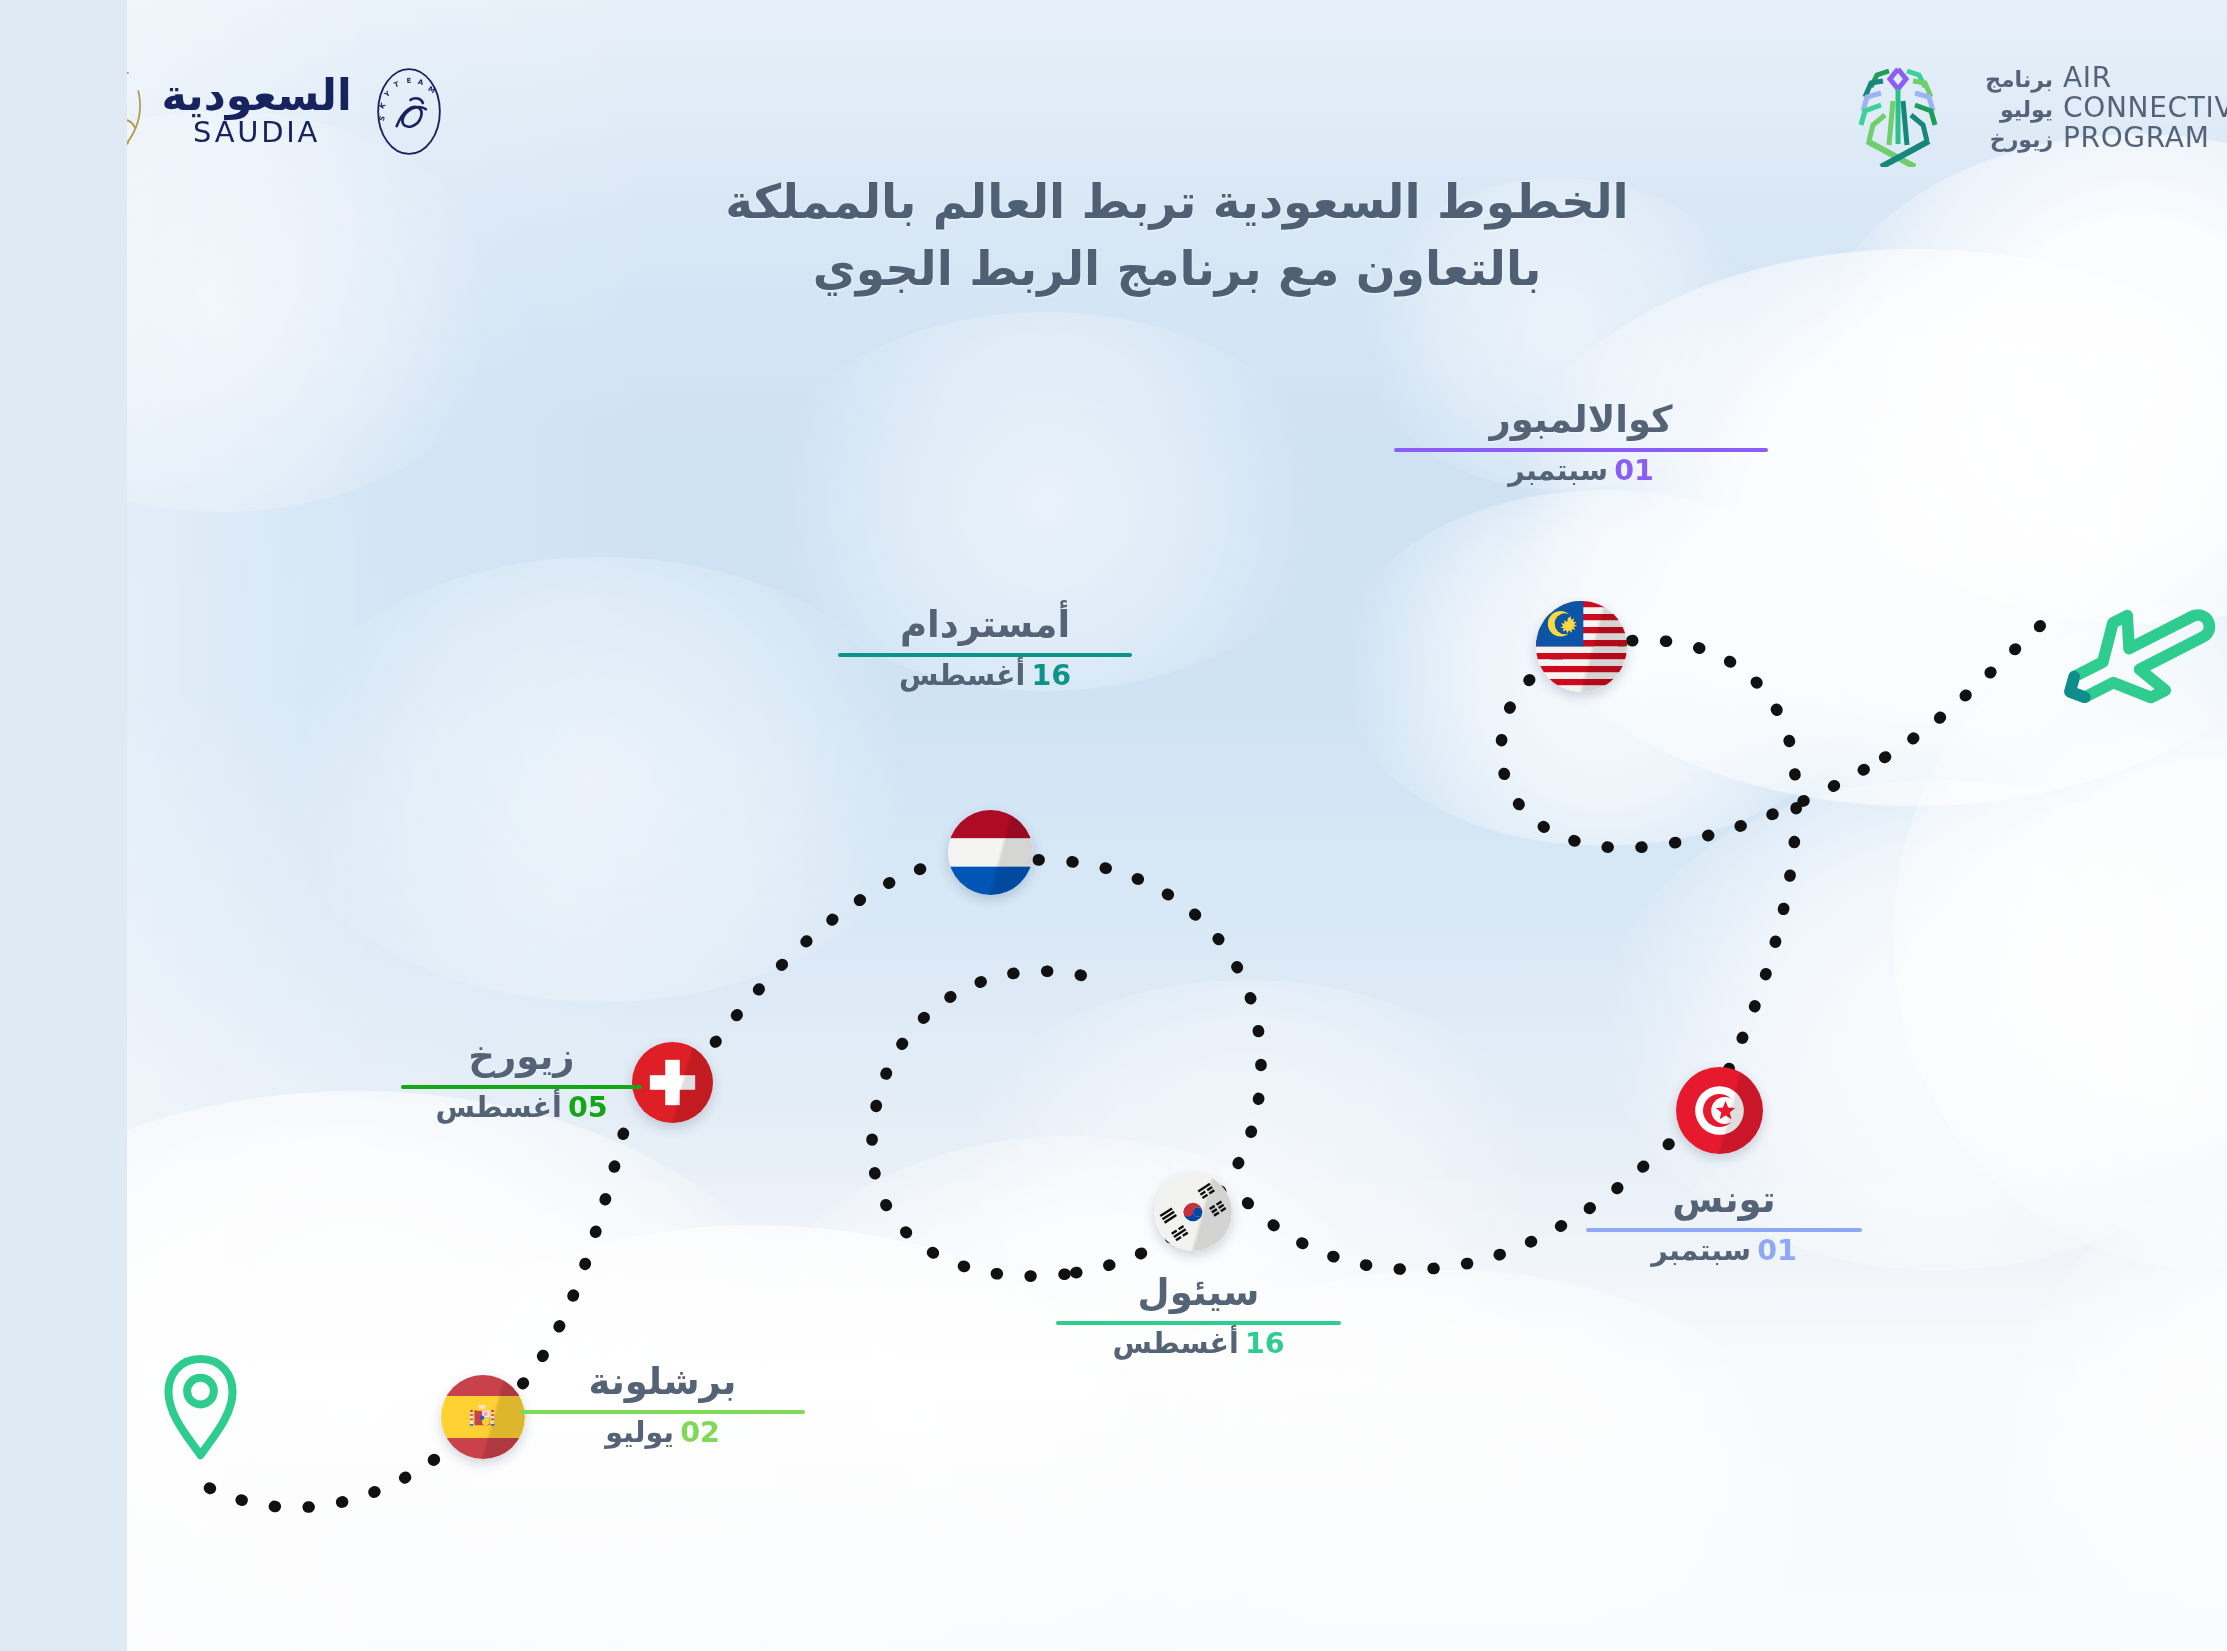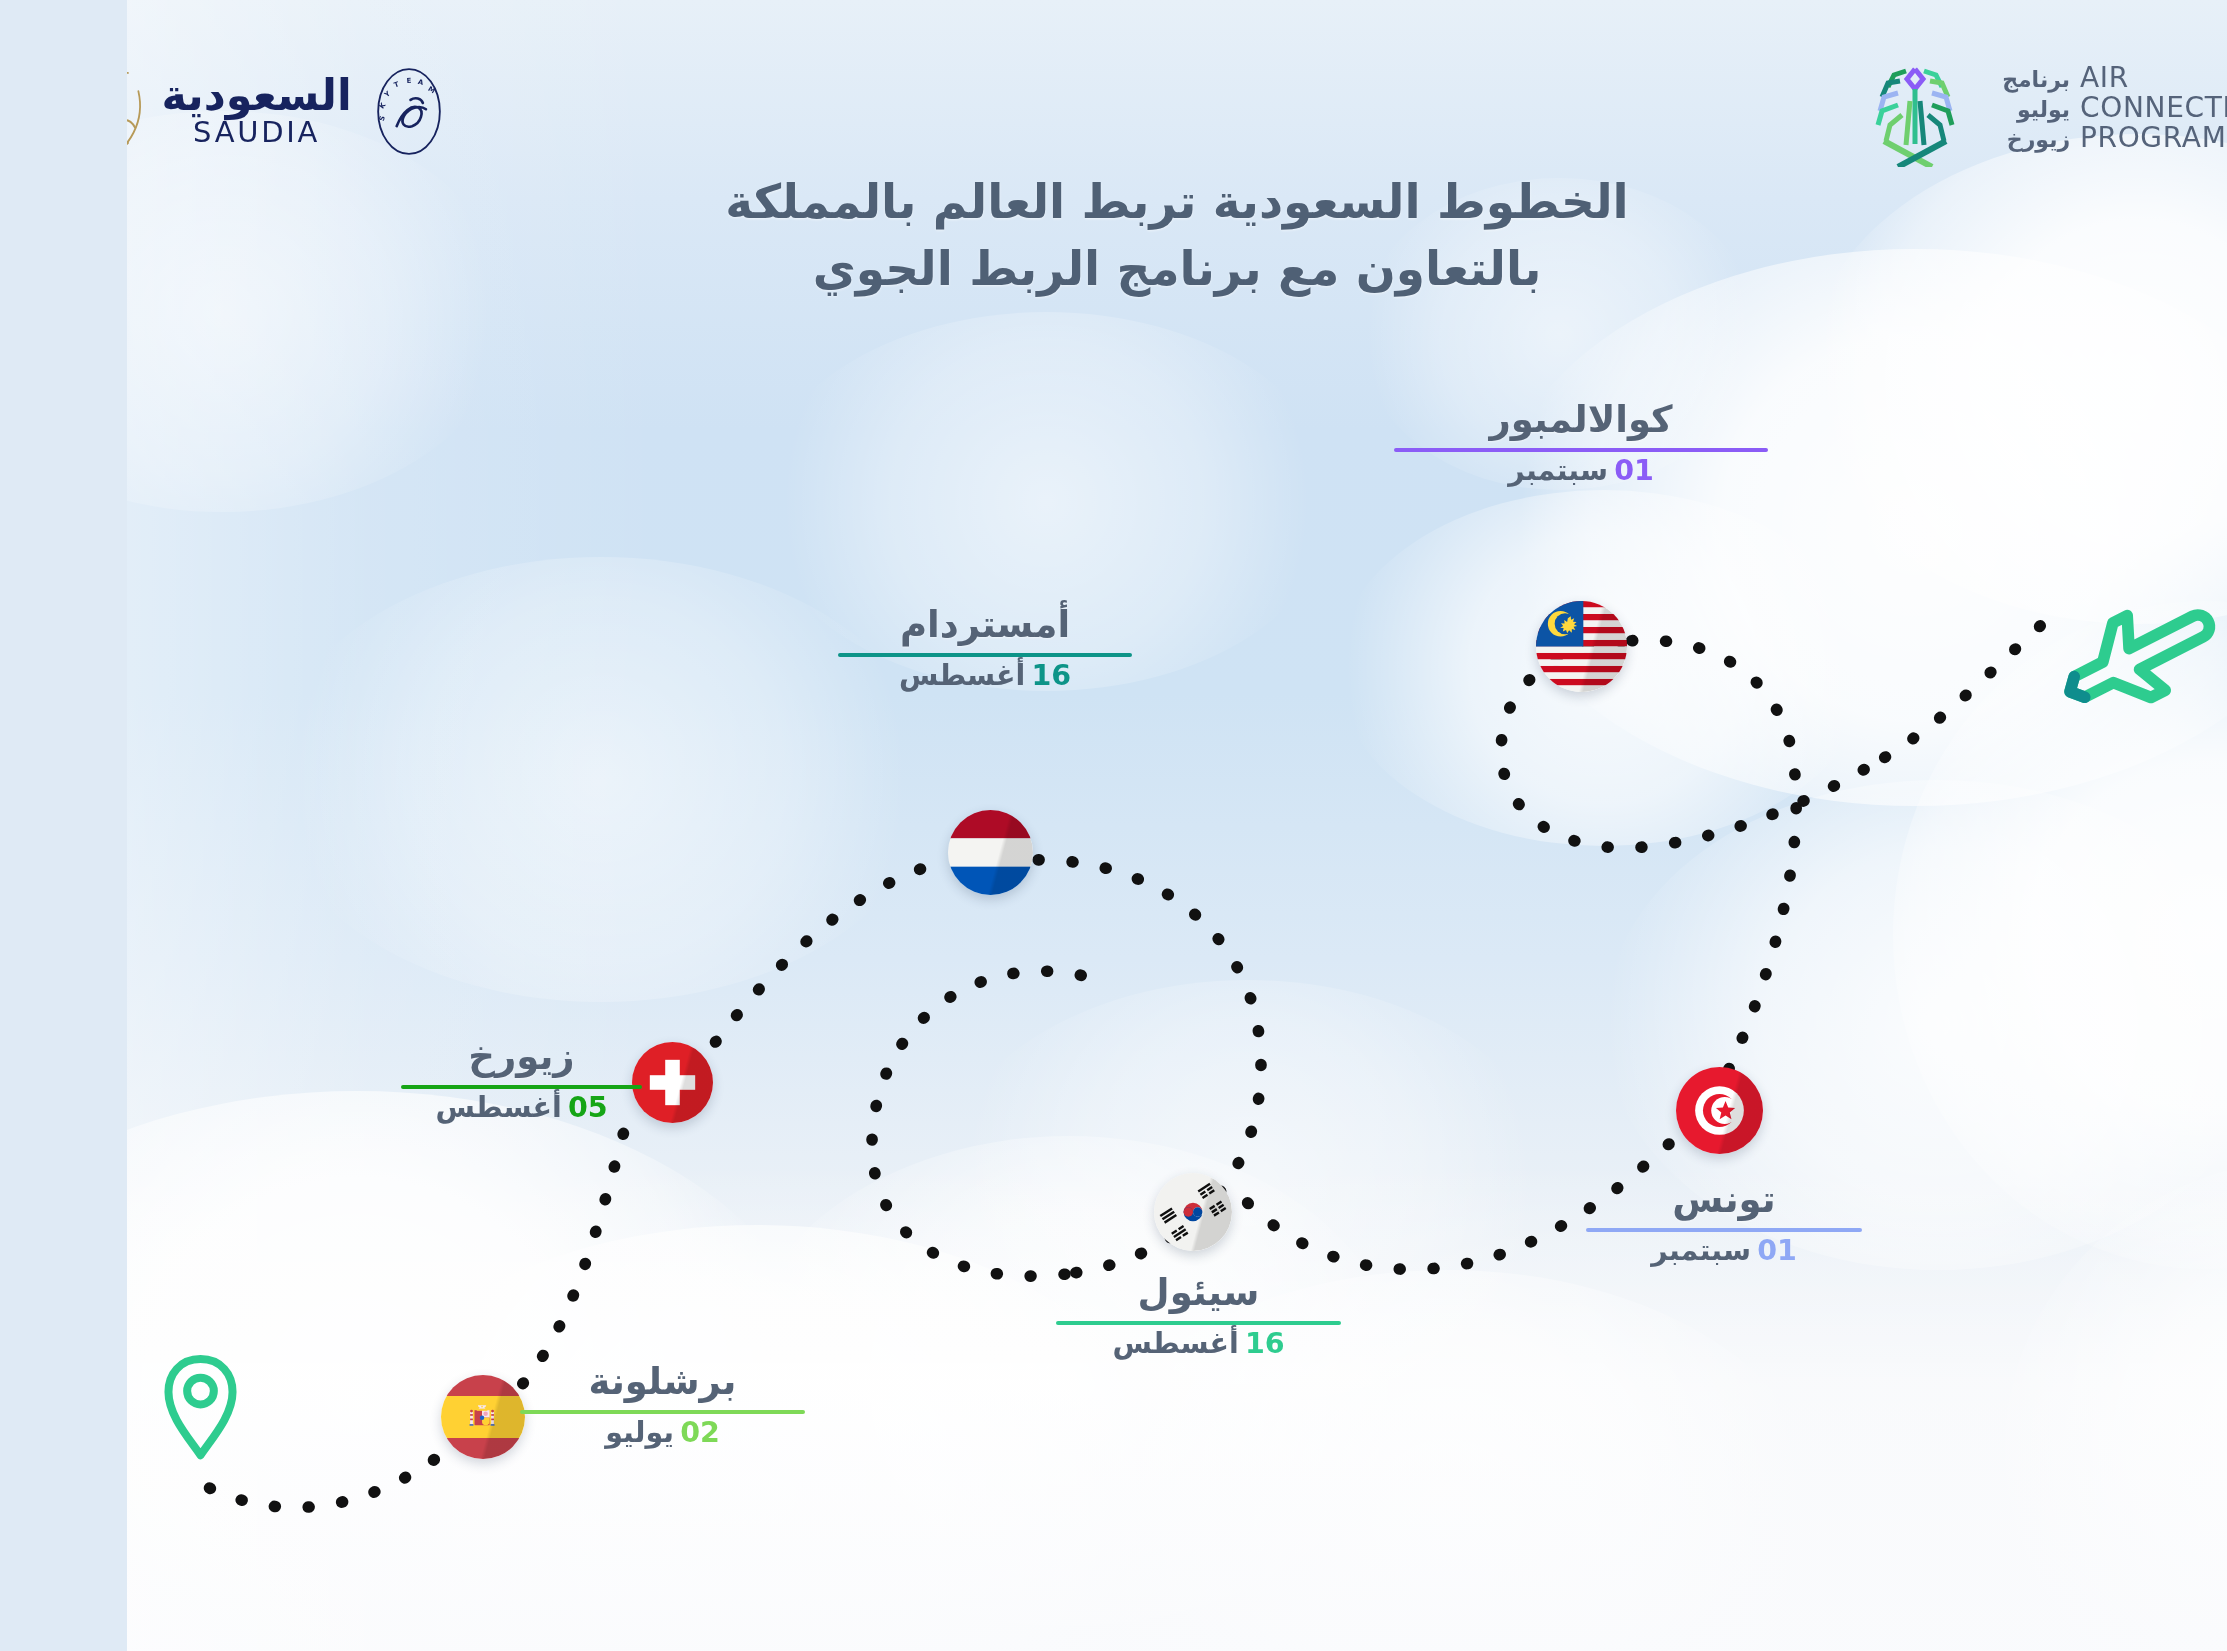--- a/index.html
+++ b/index.html
@@ -44,21 +44,21 @@
   }
 
   
   .logo-saudia{position:absolute;left:62px;top:60px;display:flex;align-items:center;gap:12.5px;direction:ltr;}
   .saudia-mark{width:87px;height:102px;}
   .saudia-words{display:flex;flex-direction:column;align-items:center;}
   .saudia-ar{font-size:43px;color:#17235e;font-weight:700;line-height:1;letter-spacing:-0.9px;}
   .saudia-en{font-size:29px;color:#17235e;font-weight:400;letter-spacing:2.7px;line-height:1.05;}
   .skyteam{width:78px;height:91px;margin-left:6.2px;}
 
-  .logo-acp{position:absolute;right:58px;top:49px;display:flex;align-items:center;gap:13.4px;direction:ltr;}
+  .logo-acp{position:absolute;right:75px;top:49px;display:flex;align-items:center;gap:13.4px;direction:ltr;}
   .acp-mark{width:114px;height:118px;}
   .acp-text{display:flex;flex-direction:column;justify-content:center;}
   .acp-line{display:flex;align-items:baseline;gap:9.8px;direction:ltr;}
   .acp-en{font-size:28px;color:#55637a;letter-spacing:0.7px;line-height:1.08;font-weight:400;}
   .acp-ar{font-size:22px;color:#55637a;line-height:1.08;font-weight:700;direction:rtl;min-width:85px;text-align:right;}
 
   
   .title{
     position:absolute;left:0;right:0;top:169px;text-align:center;
     color:#4f6075;font-weight:700;font-size:47px;line-height:1.42;direction:rtl;

